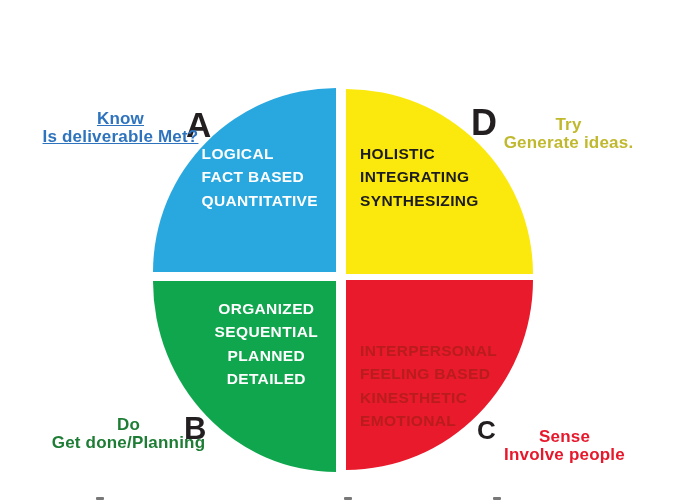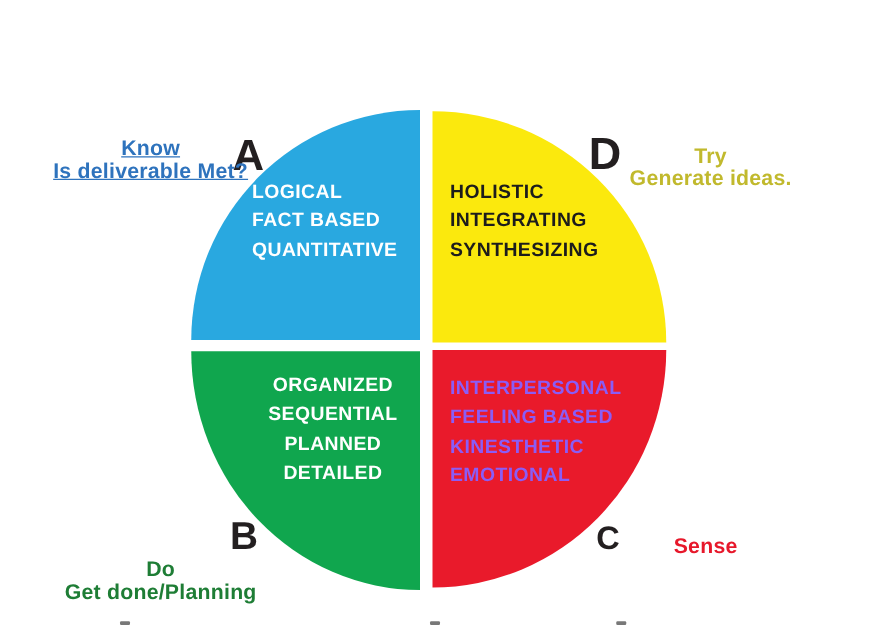--- a/index.html
+++ b/index.html
@@ -22,21 +22,21 @@
   
   .letter{position:absolute;color:#231f20;line-height:1;}
   .l-a{left:186px;top:107px;font-size:35px;}
   .l-d{left:471px;top:105px;font-size:36px;}
   .l-b{left:184px;top:413px;font-size:31px;}
   .l-c{left:477px;top:417px;font-size:26px;}
   
   .corner-label{position:absolute;width:185px;text-align:center;font-size:17px;line-height:17.5px;letter-spacing:.2px;white-space:nowrap;}
   .cl-a{left:28px;top:110px;text-decoration:underline;}
   .cl-d{left:476px;top:116px;}
-  .cl-b{left:36px;top:416px;margin-top:31px;}
+  .cl-b{left:36px;top:416px;}
   .cl-c{left:472px;top:428px;}
   
   .cut-mark{position:absolute;width:8px;height:2.5px;background:#565656;border-radius:1px;opacity:.8;}
   .m-1{left:96px;top:497px;}
   .m-2{left:344px;top:497px;}
   .m-3{left:493px;top:497px;}
 </style>
 </head>
 <body>
 
@@ -56,21 +56,21 @@
     <div>HOLISTIC</div>
     <div>INTEGRATING</div>
     <div>SYNTHESIZING</div>
   </div>
   <div class="traits t-b" style="color: rgb(255, 255, 255);">
     <div>ORGANIZED</div>
     <div>SEQUENTIAL</div>
     <div>PLANNED</div>
     <div>DETAILED</div>
   </div>
-  <div class="traits t-c" style="color: #8b5cf6;">
+  <div class="traits t-c" style="color: #b91c1c; margin-top: 40px;">
     <div>INTERPERSONAL</div>
     <div>FEELING BASED</div>
     <div>KINESTHETIC</div>
     <div>EMOTIONAL</div>
   </div>
 
   <div class="letter l-a">A</div>
   <div class="letter l-d">D</div>
   <div class="letter l-b">B</div>
   <div class="letter l-c">C</div>
@@ -82,19 +82,20 @@
   <div class="corner-label cl-d" style="color: rgb(193, 185, 45);">
     <div>Try</div>
     <div>Generate ideas.</div>
   </div>
   <div class="corner-label cl-b" style="color: rgb(30, 125, 53);">
     <div>Do</div>
     <div>Get done/Planning</div>
   </div>
   <div class="corner-label cl-c" style="color: rgb(231, 24, 43);">
     <div>Sense</div>
+    <div>Involve people</div>
   </div>
 
   <div class="cut-mark m-1"></div>
   <div class="cut-mark m-2"></div>
   <div class="cut-mark m-3"></div>
 
 </div>
 
 </body></html>

